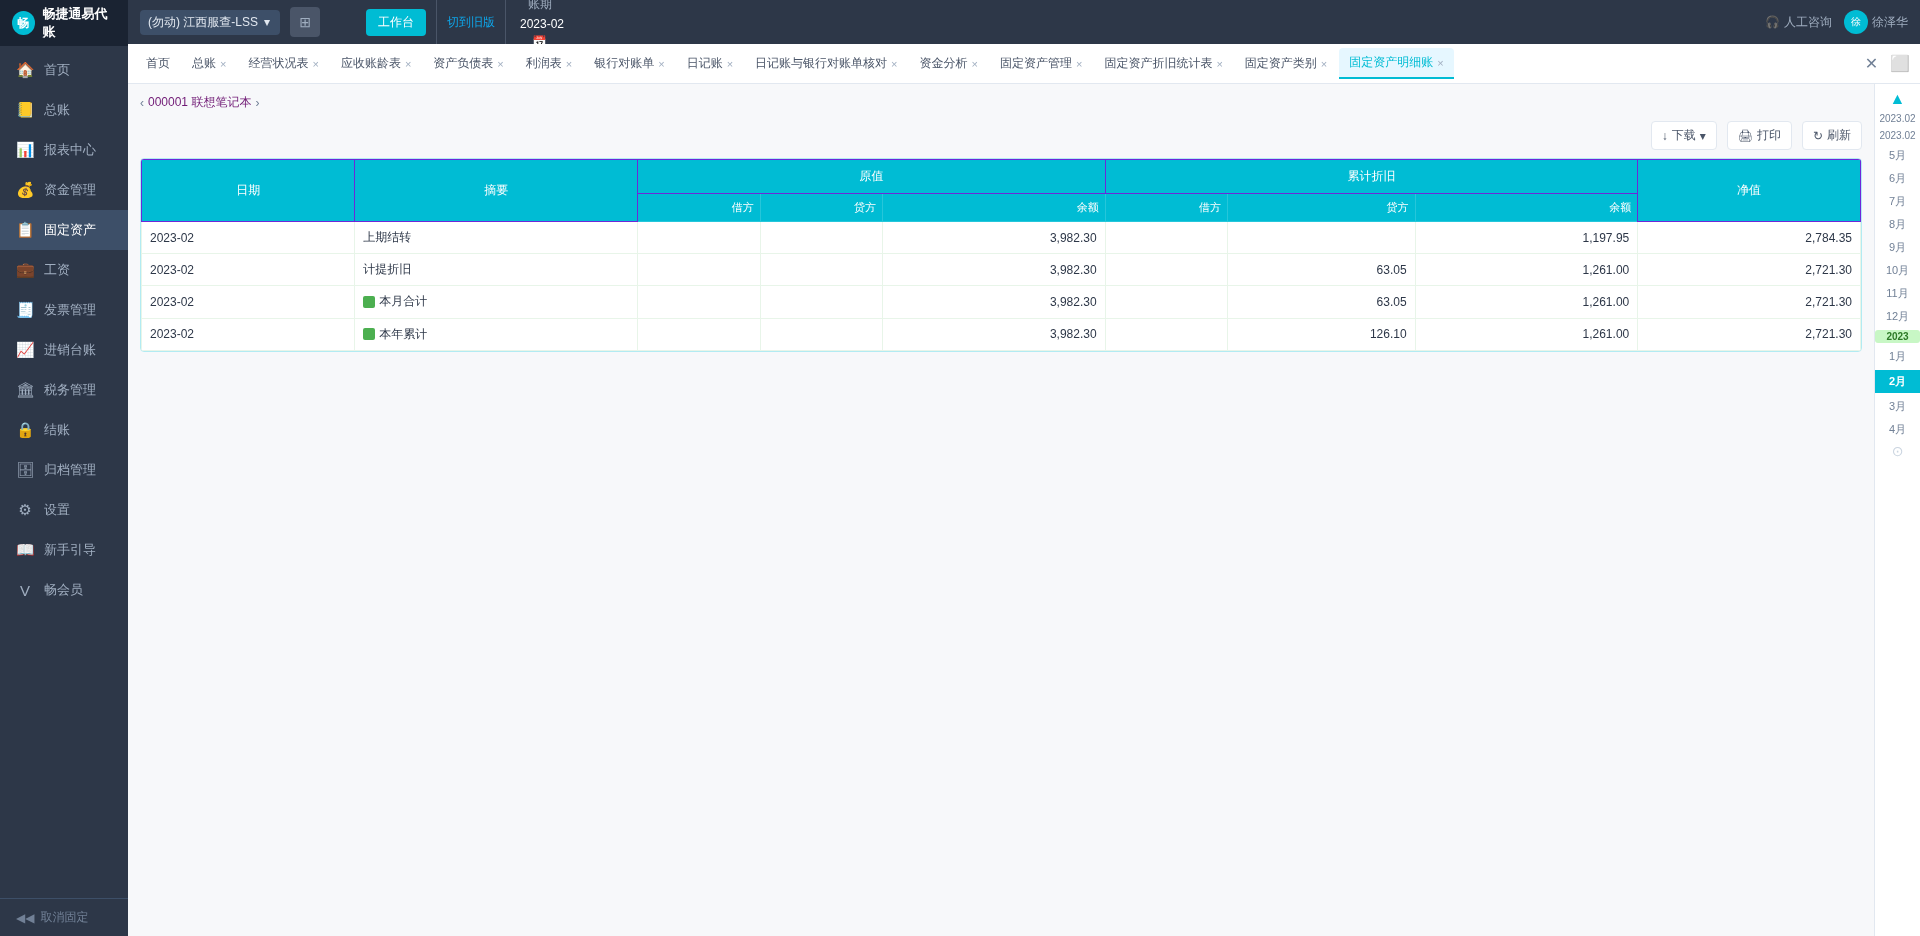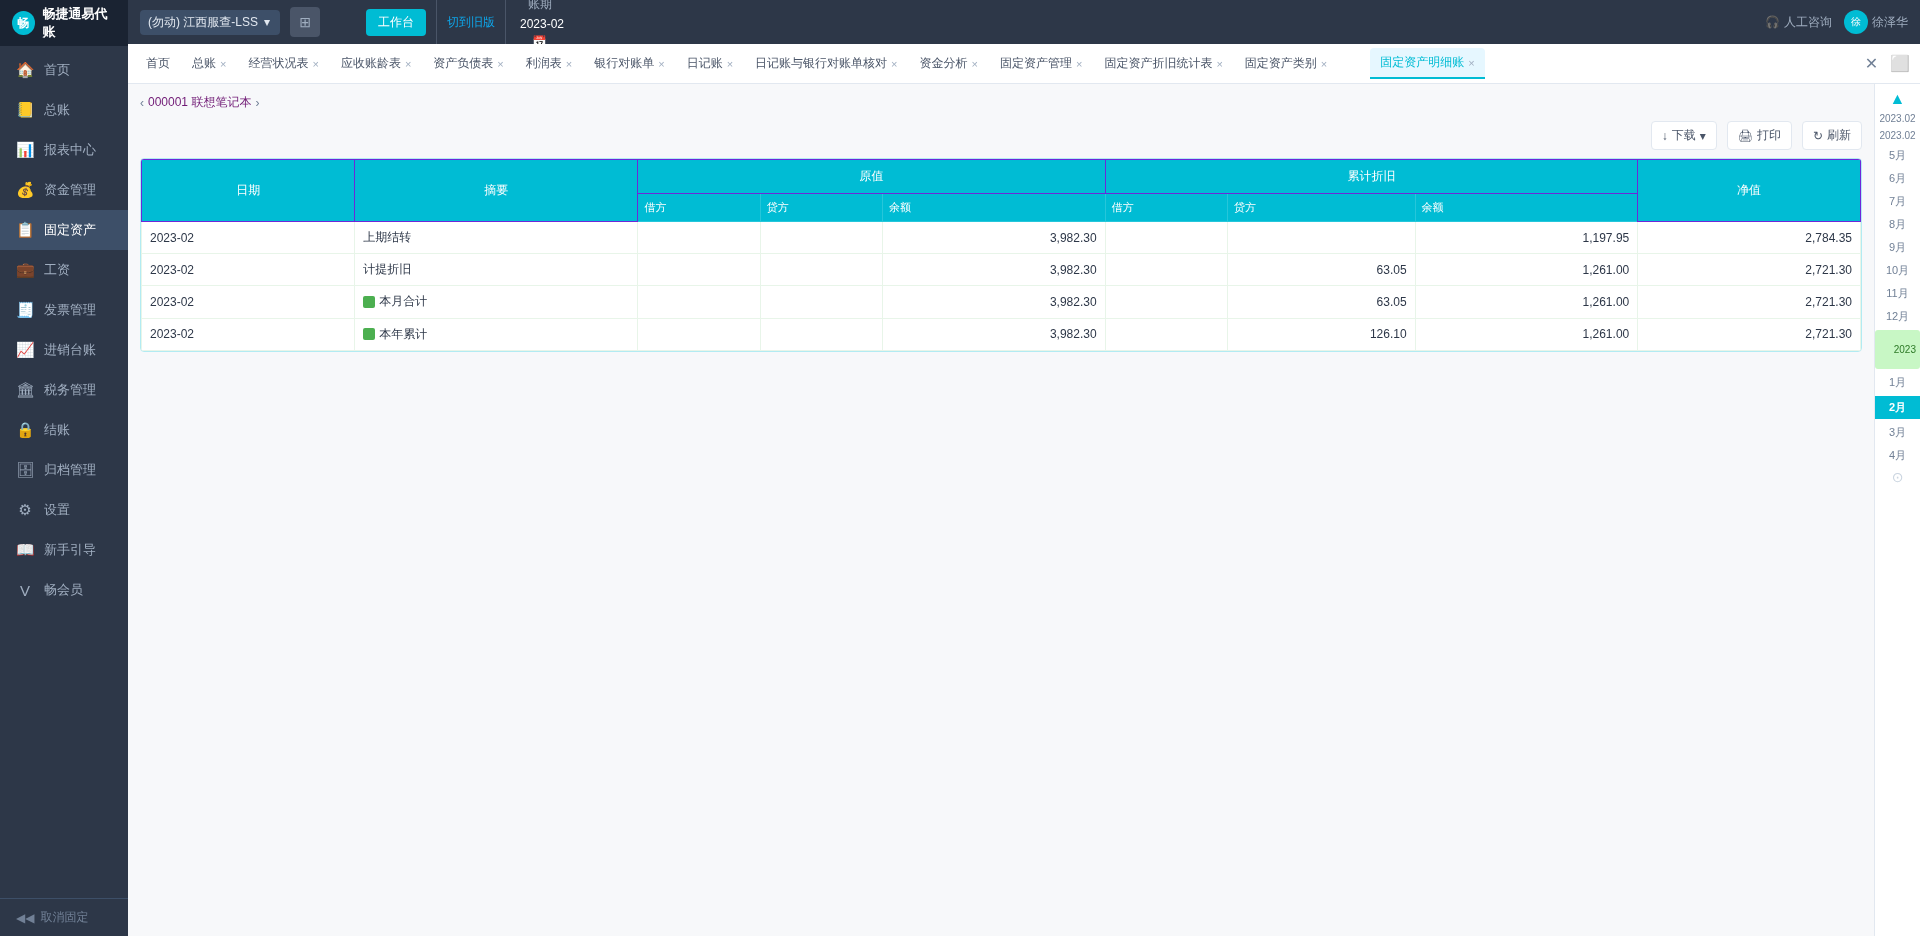--- a/index.html
+++ b/index.html
@@ -125,21 +125,20 @@
       color: #4a5568;
       cursor: pointer;
       white-space: nowrap;
       border-radius: 4px 4px 0 0;
       flex-shrink: 0;
     }
     .tab.active {
       background: #e6f7ff;
       color: #00bcd4;
       border-bottom: 2px solid #00bcd4;
-      margin-left: 31px;
     }
     .tab-close { color: #a0aec0; font-size: 11px; }
     .tabbar-actions { margin-left: auto; display: flex; align-items: center; gap: 8px; flex-shrink: 0; }
     .tabbar-action-btn { color: #718096; font-size: 16px; cursor: pointer; padding: 2px; }
 
     
     .content { flex: 1; display: flex; overflow: hidden; background: #f7f8fa; }
 
     
     .page-content {
@@ -198,21 +197,21 @@
       text-align: center;
       font-weight: 500;
       border: 1px solid #6d28d9;
     }
     .th-sub {
       background: #00bcd4;
       color: white;
     }
     .th-sub th {
       padding: 6px;
-      text-align: left;
+      text-align: right;
       font-weight: 400;
       border: 1px solid #26c6da;
       font-size: 11px;
     }
     tbody tr { border-bottom: 1px solid #e2e8f0; }
     tbody td {
       padding: 7px 8px;
       color: #2d3748;
       border: 1px solid #e8f5e9;
       text-align: center;
@@ -249,26 +248,25 @@
       text-align: center;
       padding: 4px 2px;
       cursor: pointer;
       color: #718096;
       font-size: 11px;
       white-space: nowrap;
     }
     .timeline-item.year-badge {
       background: #c8f7c5;
       color: #2d7a27;
-      font-weight: normal;
+      font-weight: bold;
       border-radius: 3px;
       margin: 2px 4px;
-      padding: 14px 4px;
+      padding: 1px 4px;
       font-size: 10px;
-      text-align: right;
     }
     .timeline-item.month-active {
       background: #00bcd4;
       color: white;
       border-radius: 0;
       margin: 2px 4px;
       font-weight: bold;
     }
     .timeline-arrow {
       color: #00bcd4;

